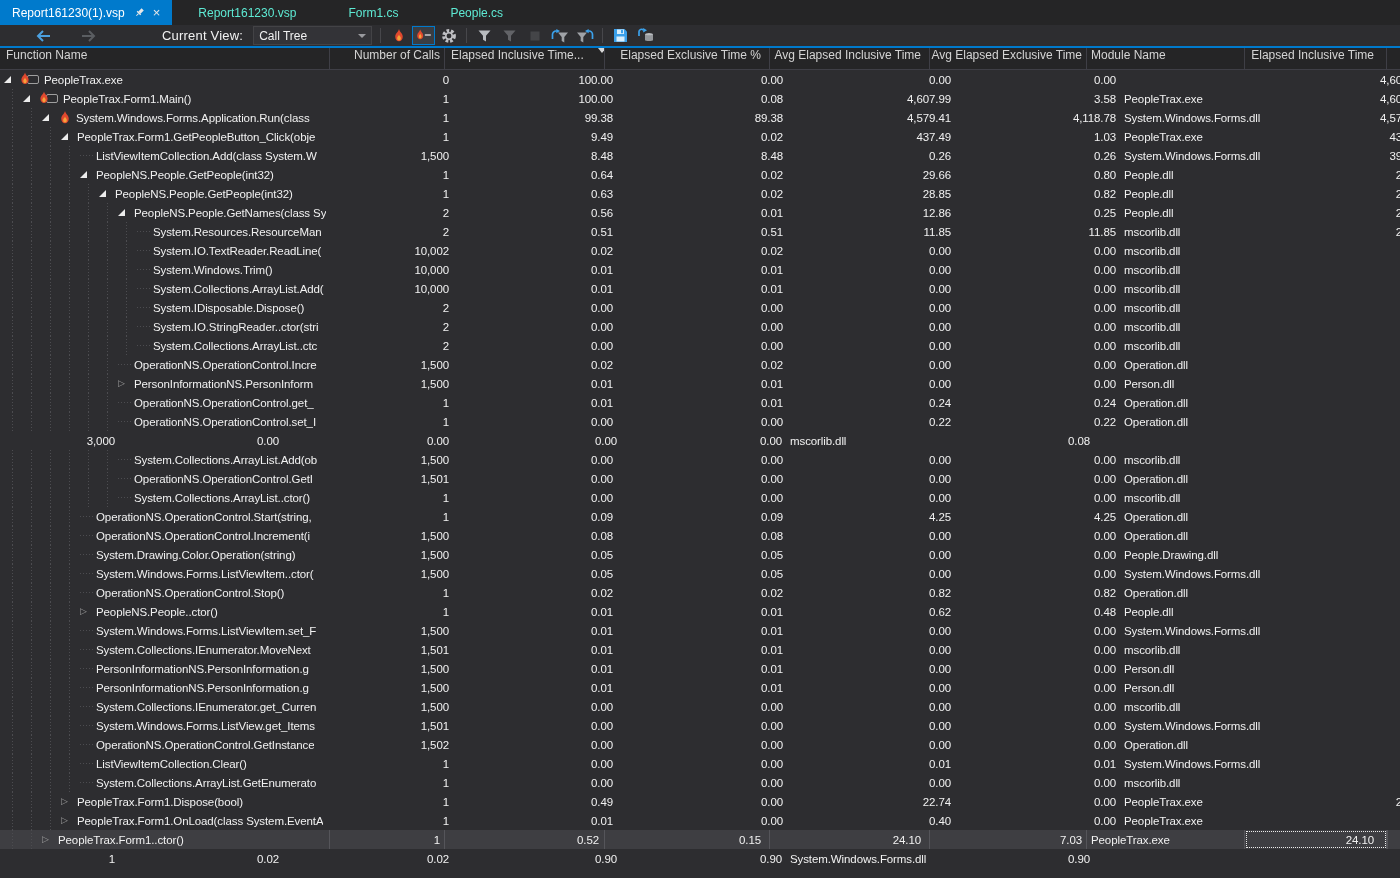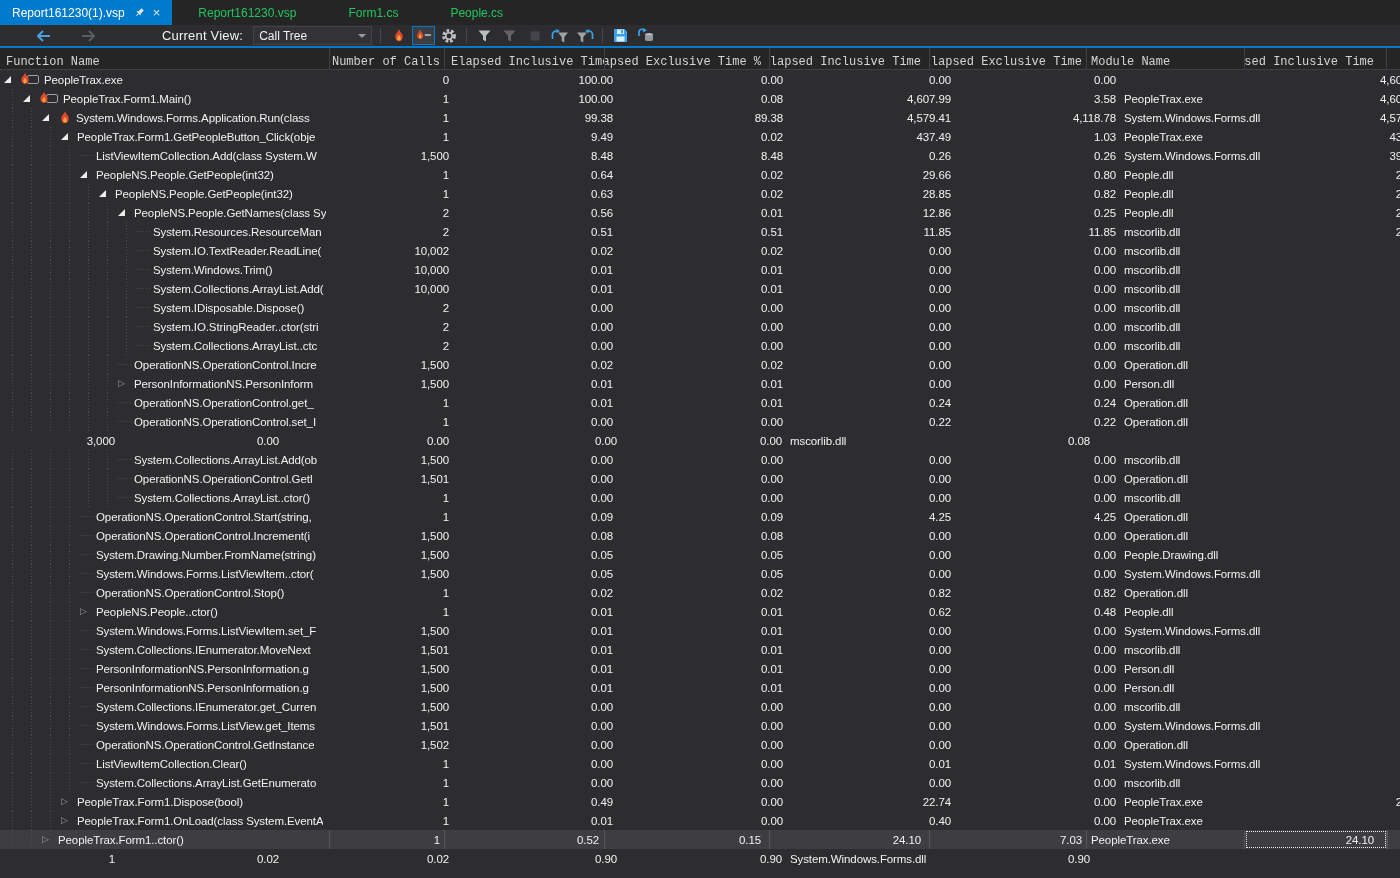--- a/index.html
+++ b/index.html
@@ -3,21 +3,21 @@
 <meta charset="utf-8">
 <style>
   html,body{margin:0;padding:0;}
   body{
     width:1400px;height:878px;overflow:hidden;position:relative;
     background:#2d2d30;font-family:"Liberation Sans",sans-serif;
     -webkit-font-smoothing:antialiased;
   }
   
   .tabbar{height:25px;background:#252526;display:flex;align-items:stretch;}
-  .tab{display:flex;align-items:center;padding:0 12px;font-size:12px;color:#22c55e;cursor:default;white-space:nowrap;}
+  .tab{display:flex;align-items:center;padding:0 12px;font-size:12px;color:#5eead4;cursor:default;white-space:nowrap;}
   .tab.inactive{padding:0 26px;}
   .tab.active{background:var(--accent,#007acc);color:#ffffff;}
   .tab .tab-extra{display:flex;align-items:center;margin-left:9px;}
   .tab .closex{margin-left:8px;font-size:13px;line-height:1;color:#e8e8e8;}
   
   .toolbar{
     height:23px;background:#2d2d30;border-bottom:2px solid var(--accent,#007acc);
     display:flex;align-items:center;font-size:13px;color:#f1f1f1;box-sizing:border-box;
   }
   .navarrow{display:flex;align-items:center;}
@@ -26,21 +26,21 @@
     margin-left:10px;width:107px;height:17px;background:#333337;border:1px solid #434346;
     display:flex;align-items:center;justify-content:space-between;padding:0 5px;font-size:12px;color:#f1f1f1;
   }
   .combo .carr{width:0;height:0;border-left:4px solid transparent;border-right:4px solid transparent;border-top:4px solid #999a9e;}
   .tsep{width:1px;height:15px;background:#47474b;margin:0 5px;flex:none;}
   .tbtn{width:23px;height:19px;display:flex;align-items:center;justify-content:center;flex:none;margin:0 1px;}
   .tbtn.checked{border:1px solid var(--accent,#007acc);background:#3a3d42;box-sizing:border-box;}
   .tbtn.dim{opacity:0.38;}
   
   .ghead{height:22px;background:#252526;display:flex;font-size:12px;color:#d4d4d4;border-bottom:1px solid #3f3f46;box-sizing:border-box;}
-  .hcell{display:flex;align-items:flex-end;border-right:1px solid #3f3f46;box-sizing:border-box;overflow:hidden;white-space:nowrap;flex:none;font-family:Liberation Mono, monospace;}
+  .hcell{display:flex;align-items:flex-start;border-right:1px solid #3f3f46;box-sizing:border-box;overflow:hidden;white-space:nowrap;flex:none;}
   .hl{justify-content:flex-start;}
   .hr{justify-content:flex-end;}
   .sortarrow{width:0;height:0;border-left:4px solid transparent;border-right:4px solid transparent;border-top:5px solid #d8d8d8;margin-left:14px;}
   
   .c0{width:330px;}.c1{width:115px;}.c2{width:160px;}.c3{width:165px;}
   .c4{width:160px;}.c5{width:157px;}.c6{width:158px;}.c7{width:142px;}
   .cfill{flex:1;border-right:none;}
   .hcell.c0{padding-left:6px;}
   .hcell.c1{padding-right:4px;}
   .hcell.c2{padding-left:6px;}
@@ -747,21 +747,21 @@
       <div class="cell c7 num">3.84</div>
       <div class="cell cfill"></div>
     </div>
     <div class="row">
       <div class="cell c0">
         <span class="g"></span>
         <span class="g"></span>
         <span class="g"></span>
         <span class="g"></span>
         <span class="expSlot leafdots"></span>
-        <span class="flabel">System.Drawing.Number.FromName(string)</span>
+        <span class="flabel">System.Drawing.Color.Operation(string)</span>
       </div>
       <div class="cell c1 num">1,500</div>
       <div class="cell c2 num">0.05</div>
       <div class="cell c3 num">0.05</div>
       <div class="cell c4 num">0.00</div>
       <div class="cell c5 num">0.00</div>
       <div class="cell c6">People.Drawing.dll</div>
       <div class="cell c7 num">2.33</div>
       <div class="cell cfill"></div>
     </div>

